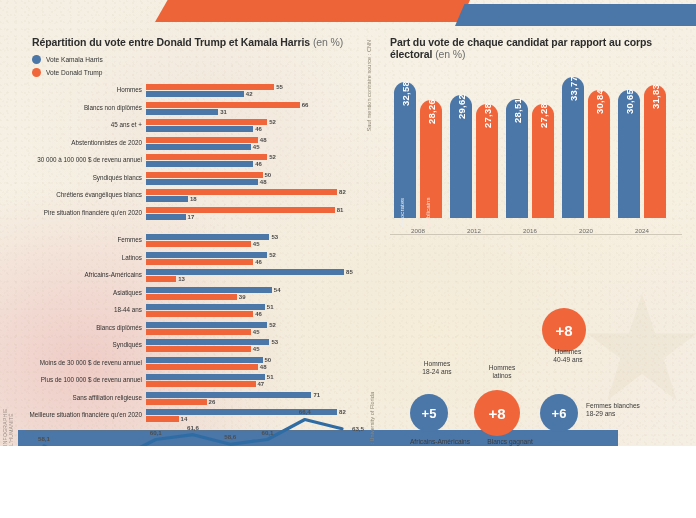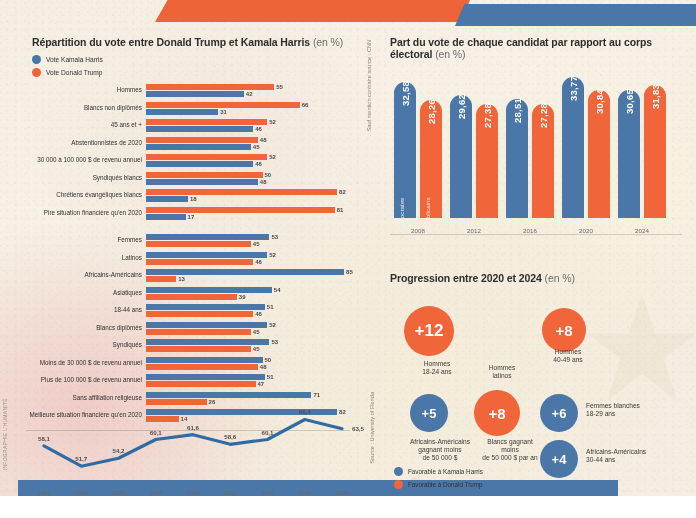--- a/index.html
+++ b/index.html
@@ -3,21 +3,21 @@
 <meta charset="utf-8">
 <style>
   * { box-sizing: border-box; margin: 0; padding: 0; }
   html, body {
     width: 696px; height: 518px;
     font-family: "Liberation Sans", sans-serif;
     overflow: hidden;
   }
   #page {
     position: relative;
-    width: 696px; height: 496px;
+    width: 696px; height: 446px;
     background:
       radial-gradient(ellipse 420px 300px at 62% 74%, rgba(246,236,214,0.75) 0%, rgba(246,236,214,0) 70%),
       radial-gradient(ellipse 300px 260px at 12% 82%, rgba(238,196,192,0.80) 0%, rgba(238,196,192,0) 72%),
       radial-gradient(ellipse 260px 200px at 30% 30%, rgba(240,222,214,0.55) 0%, rgba(240,222,214,0) 70%),
       radial-gradient(ellipse 300px 220px at 90% 40%, rgba(250,244,226,0.7) 0%, rgba(250,244,226,0) 70%),
       linear-gradient(160deg, #f4efe2 0%, #f6f1e4 35%, #f2ece0 60%, #f5eee3 100%);
     overflow: hidden;
   }
   
   #grain {
@@ -470,26 +470,21 @@
               <span class="vval">31,83</span>
             </div>
           </div>
         </div>
         <div class="vyear" style="left: 228px;">2024</div>
       </div>
     <div class="divider" style="margin:0 0 0 0"></div>
   </div>
 
   <div id="panel-prog">
-    <div class="title">
-      <span>Progression entre 2020 et 2024</span>
-      <span class="unit">(en %)</span>
-    </div>
     <div id="bubbles" style="position:absolute;inset:0;">
-        <div class="bubble orange" style="left: 14px; top: 34px; width: 50px; height: 50px; font-size: 17px;">+12</div>
         <div class="bcap" style="left: 14px; top: 88px; width: 66px; white-space: pre-line;">Hommes
 18-24 ans</div>
         <div class="bcap" style="left: 79px; top: 92px; width: 66px; white-space: pre-line;">Hommes
 latinos</div>
         <div class="bubble orange" style="left: 152px; top: 36px; width: 44px; height: 44px; font-size: 15px;">+8</div>
         <div class="bcap" style="left: 146px; top: 76px; width: 64px; white-space: pre-line;">Hommes
 40-49 ans</div>
         <div class="bubble blue" style="left: 20px; top: 122px; width: 38px; height: 38px; font-size: 13px;">+5</div>
         <div class="bcap" style="left: -2px; top: 166px; width: 104px; white-space: pre-line;">Africains-Américains
 gagnant moins

